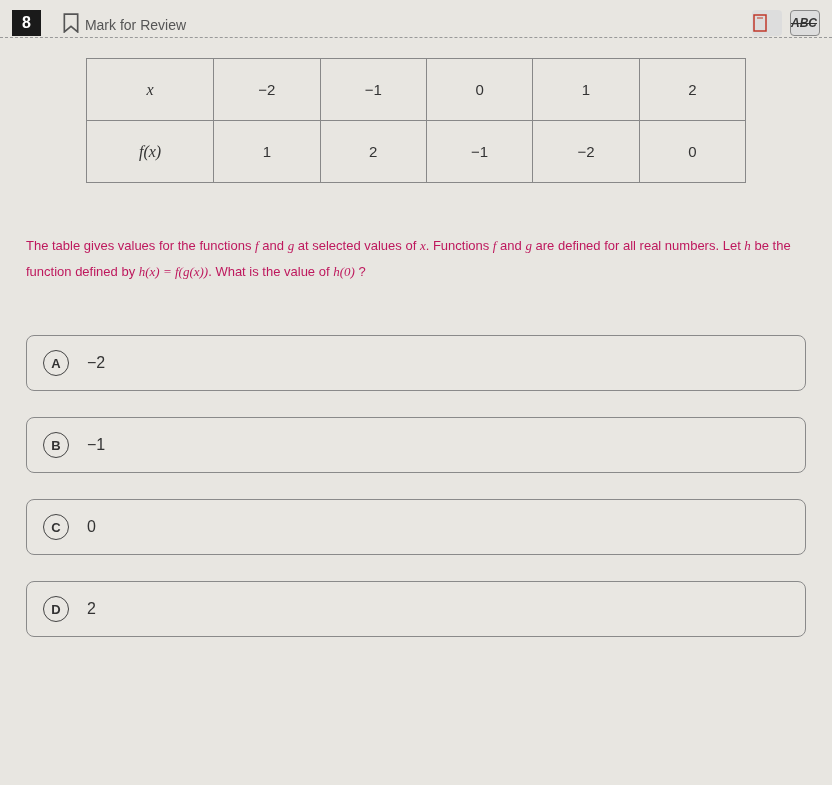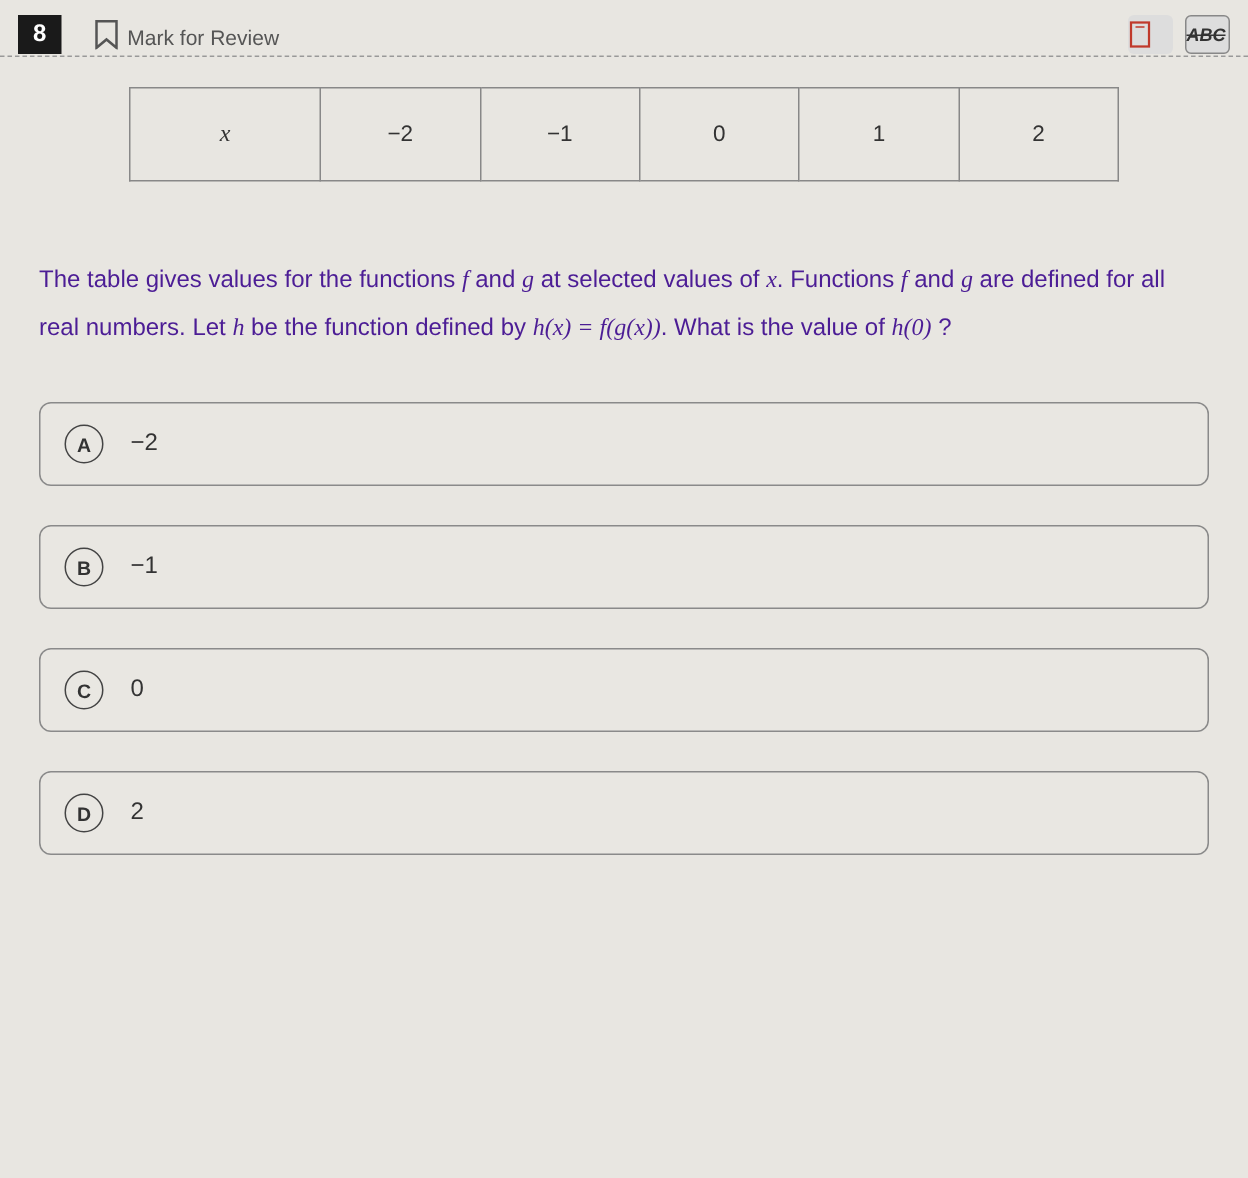--- a/index.html
+++ b/index.html
@@ -73,24 +73,24 @@
     }
     .data-table .row-header {
       width: 110px;
       font-style: italic;
       font-family: 'Times New Roman', serif;
       font-size: 16px;
     }
     .data-table td { width: 92px; }
     
     .question-text {
-      font-size: 16px;
-      color: #4c1d95;
+      font-size: 13px;
+      color: #be185d;
       line-height: 2.0;
-      margin-bottom: 33px;
+      margin-bottom: 50px;
       padding: 0 6px;
     }
     .math-i { font-style: italic; font-family: 'Times New Roman', serif; }
     
     .choice {
       display: flex;
       align-items: center;
       border: 1.5px solid #8a8a8a;
       border-radius: 8px;
       padding: 14px 16px;
@@ -148,20 +148,28 @@
   <table class="data-table">
     <tbody>
         <tr>
       <th class="row-header"><span class="math-i">x</span></th>
       <td>−2</td>
       <td>−1</td>
       <td>0</td>
       <td>1</td>
       <td>2</td>
     </tr>
+    <tr>
+      <th class="row-header"><span class="math-i">f(x)</span></th>
+      <td>1</td>
+      <td>2</td>
+      <td>−1</td>
+      <td>−2</td>
+      <td>0</td>
+    </tr>
   </tbody>
     </table>
 
   <p class="question-text">
     <span>The table gives values for the functions </span><span class="math-i">f</span><span> and </span><span class="math-i">g</span><span> at selected values of </span><span class="math-i">x</span><span>. Functions </span><span class="math-i">f</span><span> and </span><span class="math-i">g</span><span> are defined for all real numbers. Let </span><span class="math-i">h</span><span> be the function defined by </span><span class="math-i">h(x) = f(g(x))</span><span>. What is the value of </span><span class="math-i">h(0)</span><span> ?</span>
   </p>
 
   <div class="choice">
     <div class="choice-letter">A</div>
     <div class="choice-text">−2</div>

